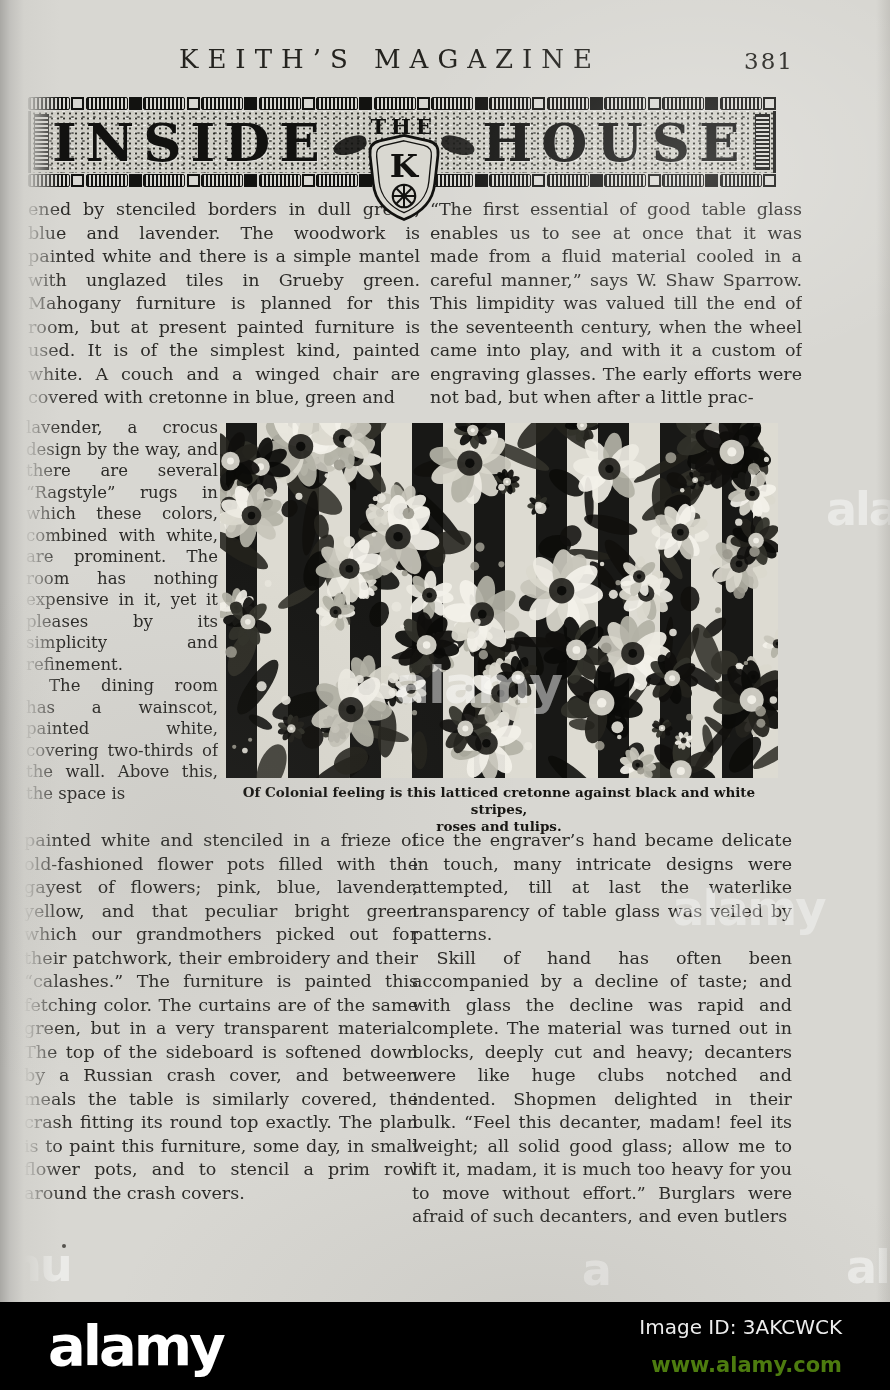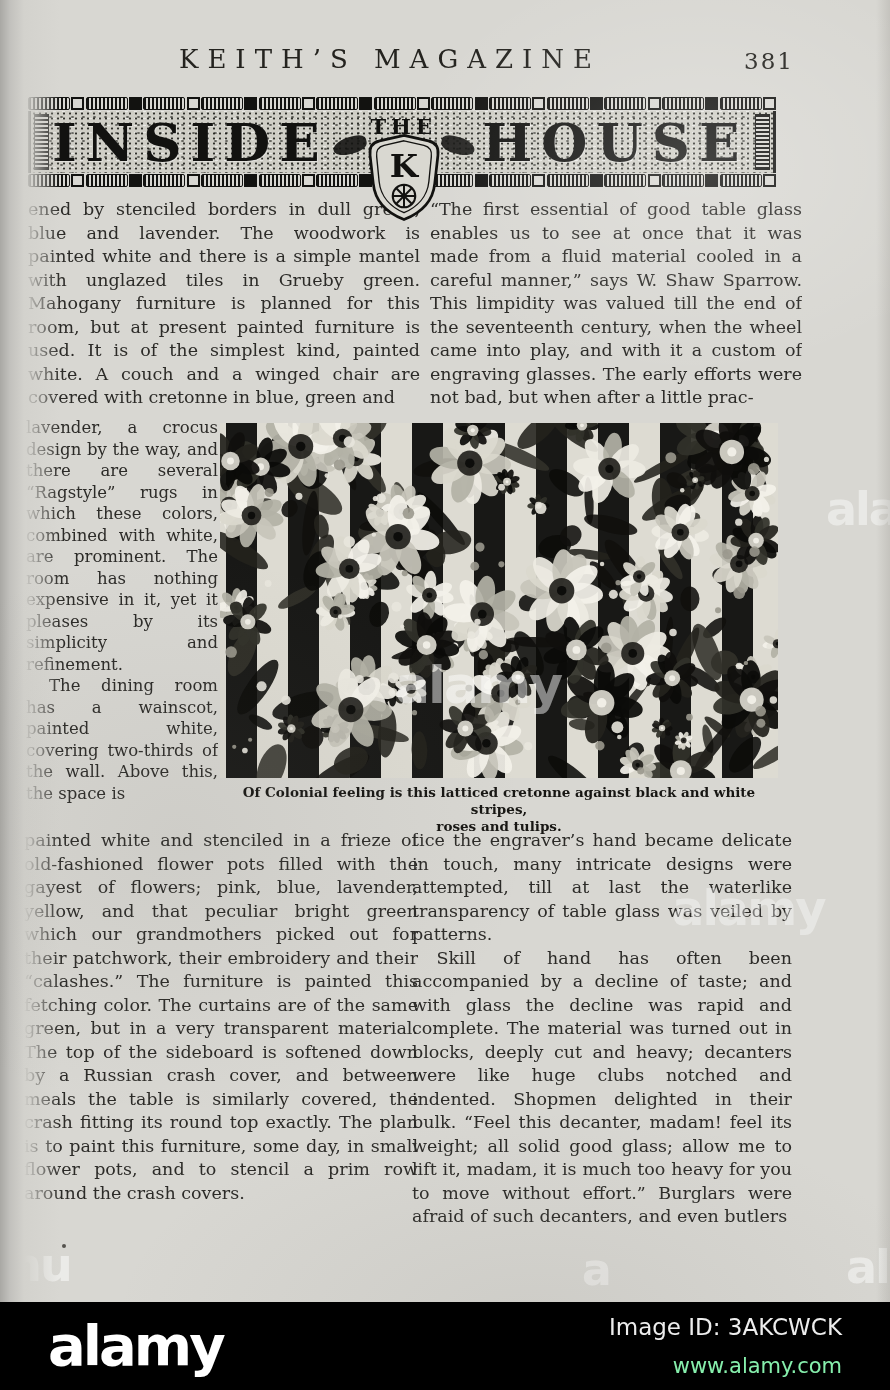--- a/index.html
+++ b/index.html
@@ -70,22 +70,22 @@
   .wm-frag-a{left:582px;top:1244px;font-size:44px;opacity:.42;}
   .wm-frag-br{left:846px;top:1240px;font-size:46px;opacity:.5;letter-spacing:-2px;}
   .wm-bar-left{position:absolute;left:14px;top:496px;width:13px;height:58px;background:#fff;opacity:.32;}
   .scan-dot{position:absolute;left:62px;top:1244px;width:4px;height:4px;border-radius:50%;background:#55534e;}
   
   .footer-bar{position:absolute;left:0;bottom:0;width:890px;height:88px;background:#000;
      display:flex;align-items:center;justify-content:space-between;padding:0 48px;box-sizing:border-box;
      font-family:"DejaVu Sans","Liberation Sans",sans-serif;}
   .alamy-logo{color:#fff;font-weight:bold;font-size:56px;letter-spacing:-3px;line-height:1;}
   .footer-right{text-align:right;color:#fff;}
-  .footer-id{font-size:23px;color:#ededed;margin-bottom:14px;}
-  .footer-url{font-size:21px;font-weight:normal;color:#86efac;margin-left:27px;}
+  .footer-id{font-size:20px;color:#ededed;margin-bottom:14px;}
+  .footer-url{font-size:21px;font-weight:bold;color:#4d7c0f;margin-left:27px;}
 </style>
 </head>
 <body>
 
 <div class="page">
 
   <div class="masthead">
     <div class="mag-title">KEITH’S MAGAZINE</div>
     <div class="page-num">381</div>
   </div>

